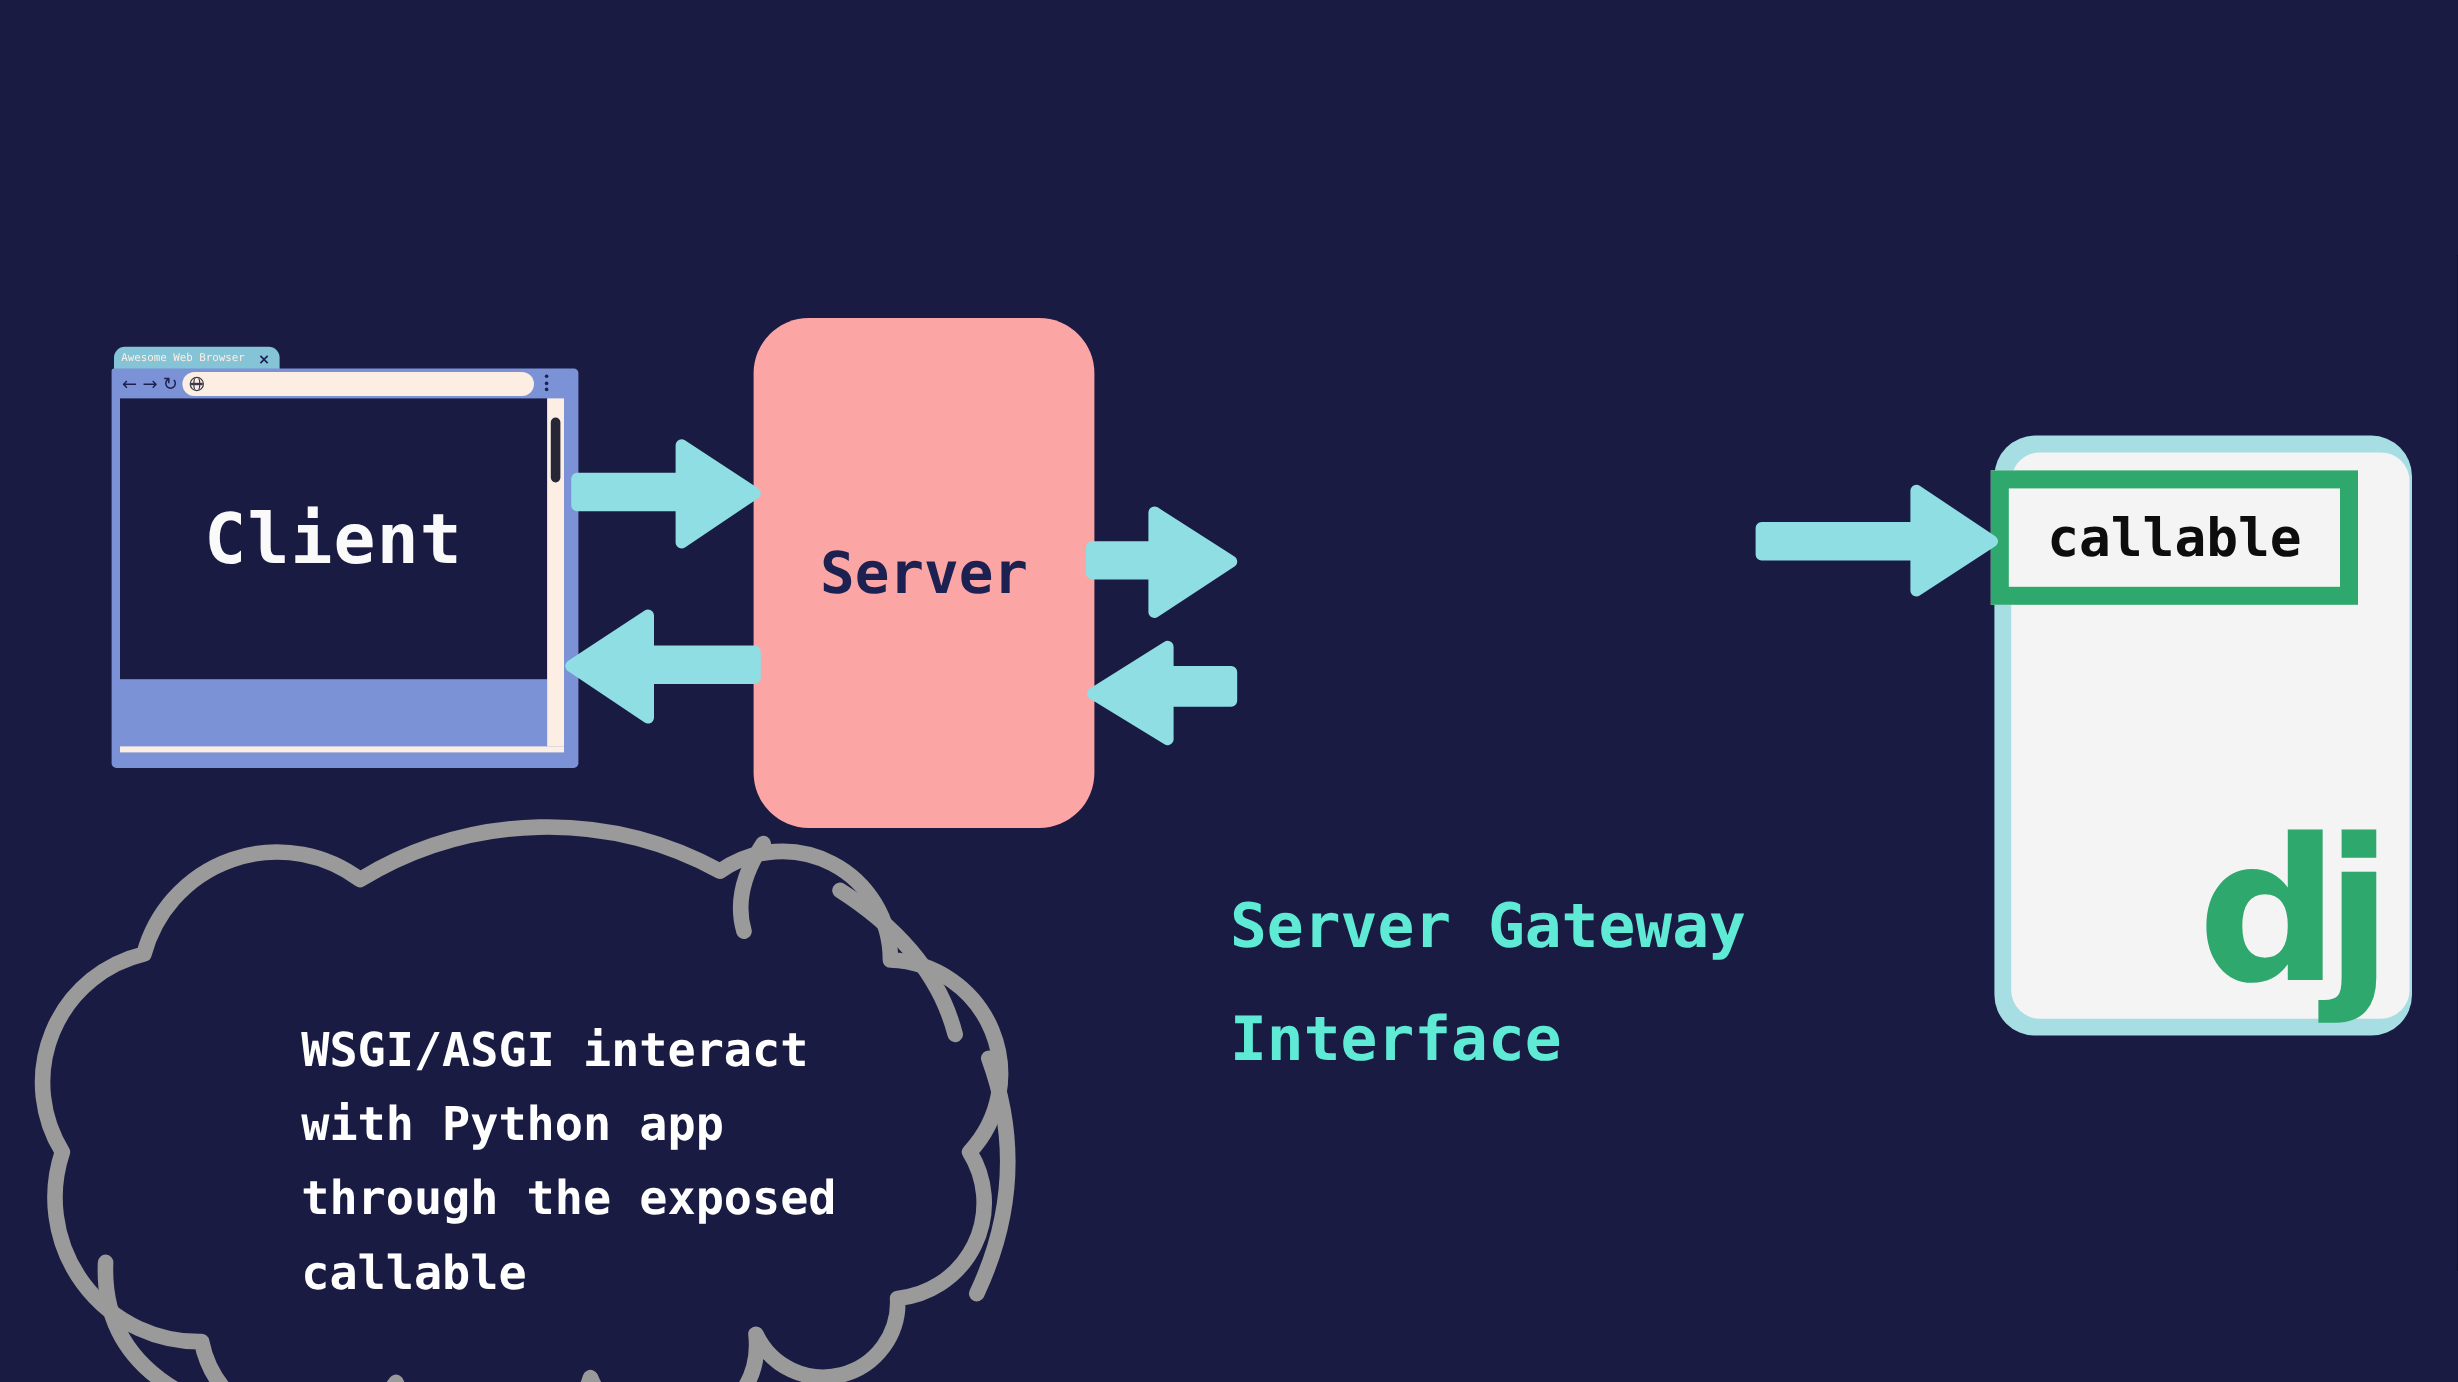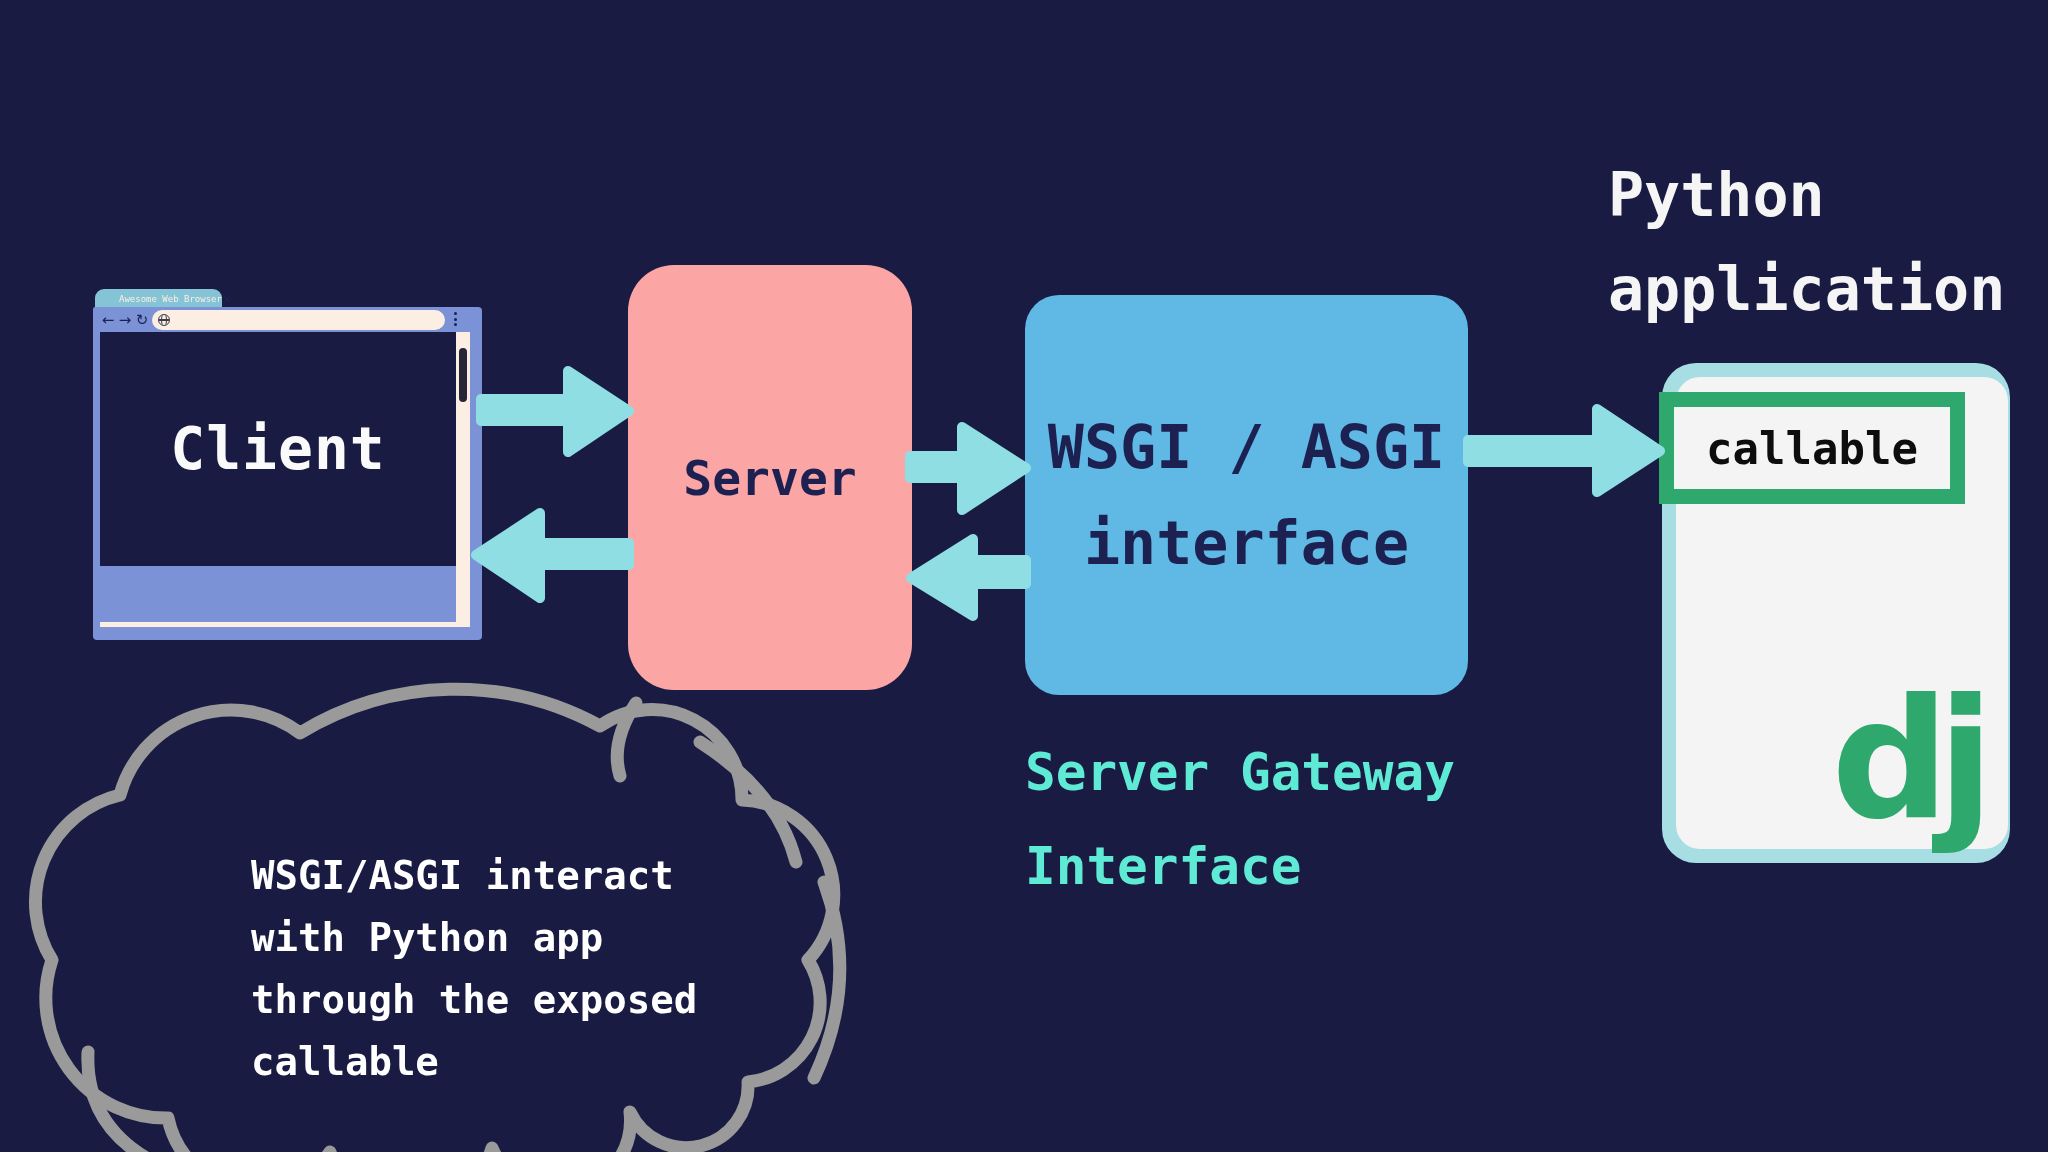--- a/index.html
+++ b/index.html
@@ -4,23 +4,23 @@
 <style>
   html,body{margin:0;padding:0;background:#10122f;}
   #canvas{
     position:relative;width:2048px;height:1152px;overflow:hidden;
     background:#191b42;
     font-family:"DejaVu Sans Mono","Liberation Mono",monospace;
   }
   .abs{position:absolute;}
   
   .tab{
-    left:95px;top:289px;width:127px;height:19px;background:#85c3d6;
+    left:95px;top:289px;width:138px;height:19px;background:#85c3d6;
     border-radius:9px 9px 0 0;display:flex;align-items:center;
-    padding:0 8px 0 24px;box-sizing:border-box;z-index:2;
+    padding:0 8px 0 6px;box-sizing:border-box;z-index:2;
   }
   .tab-title{font-size:9px;letter-spacing:0;color:#fdeee3;white-space:nowrap;flex:1;}
   .tab-close{font-size:12px;font-weight:bold;color:#1c2152;font-family:"DejaVu Sans",sans-serif;line-height:1;}
   .frame{
     left:93px;top:307px;width:389px;height:333px;background:#7b92d6;
     border-radius:2px 4px 4px 4px;z-index:2;
   }
   .nav-icon{color:#1c2152;font-size:15px;line-height:22px;text-align:center;width:16px;top:309px;z-index:3;
     font-family:"DejaVu Sans",sans-serif;}
   .url-bar{
@@ -133,34 +133,26 @@
   </div>
   <div class="abs content-bottom-line"></div>
   <div class="abs scroll-track">
     <div class="scroll-thumb"></div>
   </div>
 
   <div class="abs server-box">
     <span class="server-label">Server</span>
   </div>
 
-  <div class="abs wsgi-box">
-    <div>WSGI / ASGI</div>
-    <div>interface</div>
-  </div>
 
   <div class="abs gateway-caption">
     <div>Server Gateway</div>
     <div>Interface</div>
   </div>
 
-  <div class="abs python-title">
-    <div>Python</div>
-    <div>application</div>
-  </div>
   <div class="abs card-outer"></div>
   <div class="abs card-inner">
     <span class="django-logo">dj</span>
   </div>
   <div class="abs callable-box">
     <span class="callable-label">callable</span>
   </div>
 
   <div class="abs cloud-text">
     <div>WSGI/ASGI interact</div>

